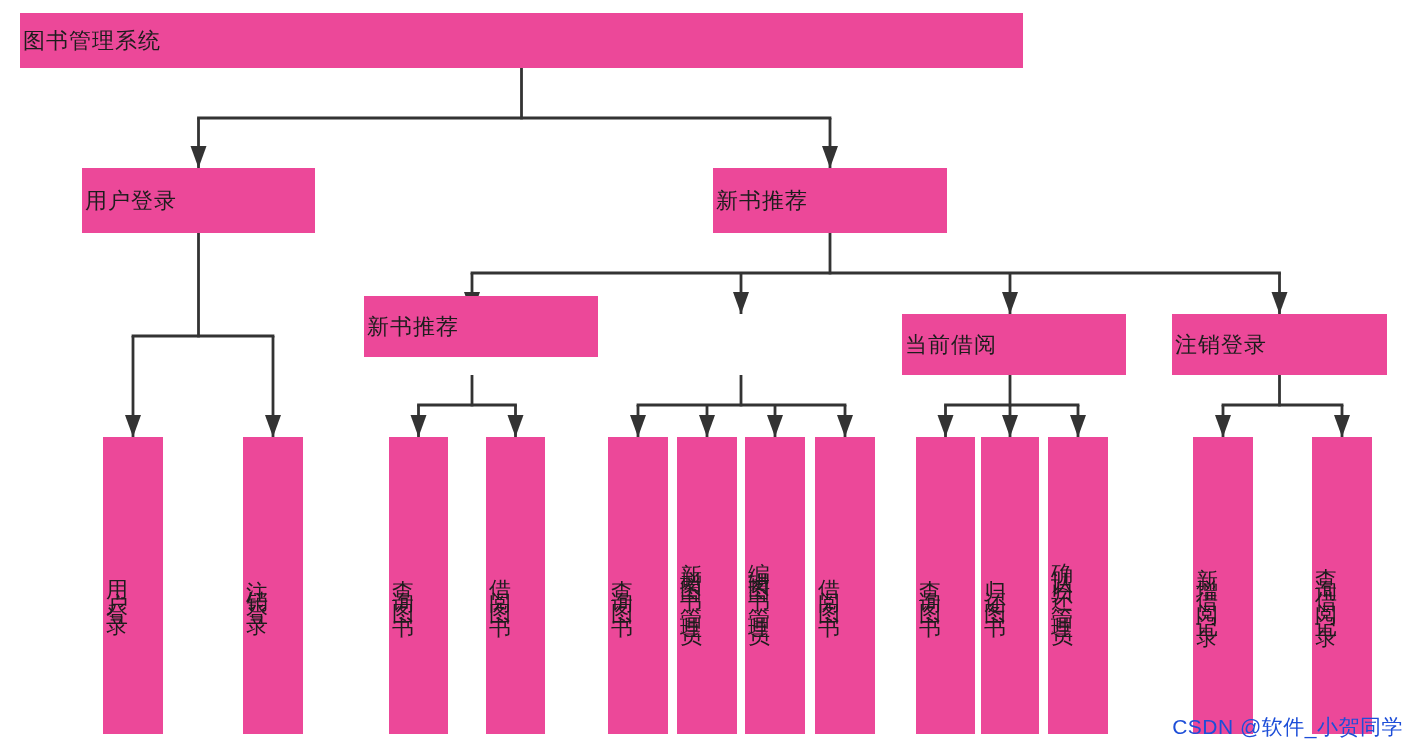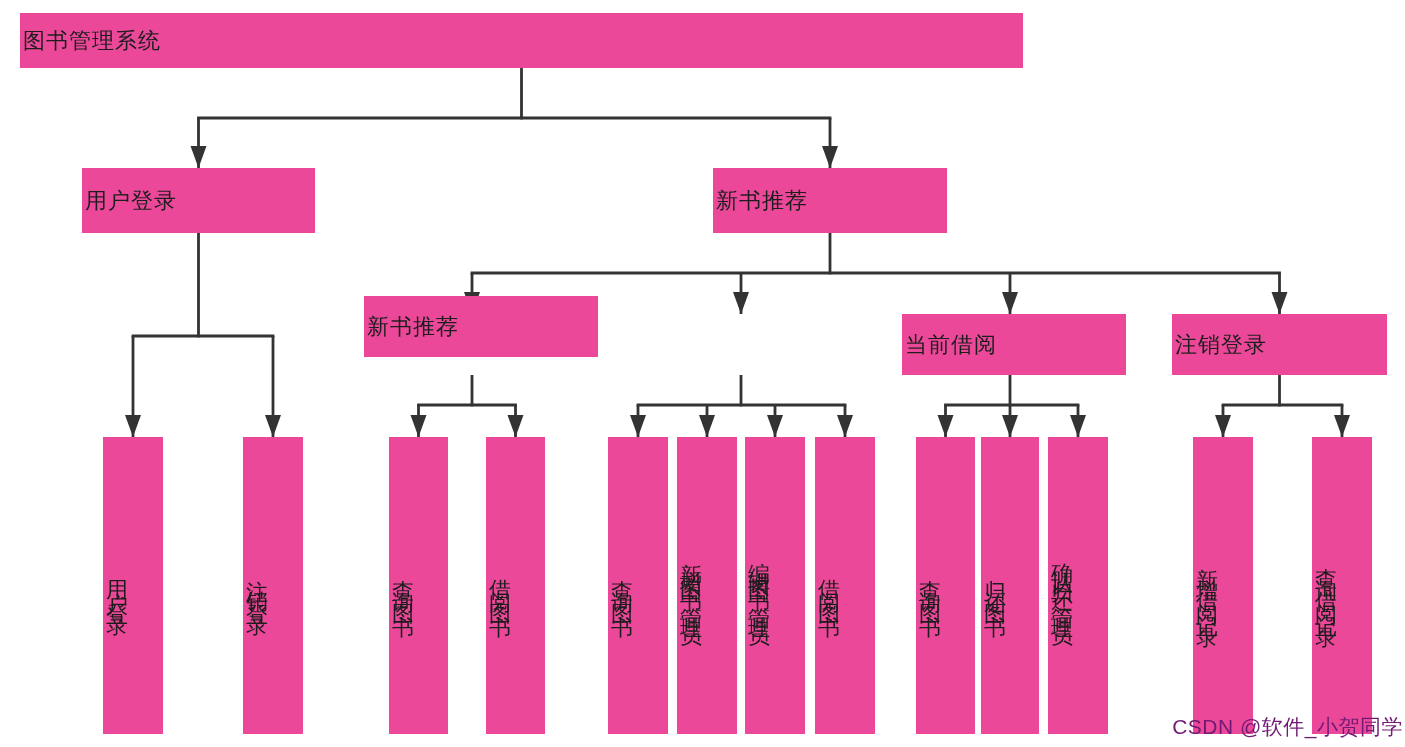--- a/index.html
+++ b/index.html
@@ -33,21 +33,21 @@
     line-height: 1;
     white-space: nowrap;
   }
   .vnode.tight .lbl { letter-spacing: 9px; }
   .watermark {
     position: absolute;
     top: 713px;
     right: 2px;
     font-size: 21px;
     letter-spacing: 0.5px;
-    color: #701a75;
+    color: #1d4ed8;
     white-space: nowrap;
     z-index: 5;
   }
 </style>
 </head>
 <body>
 
 <div class="canvas">
 
   <svg class="connectors" width="1405" height="747" viewBox="0 0 1405 747">

